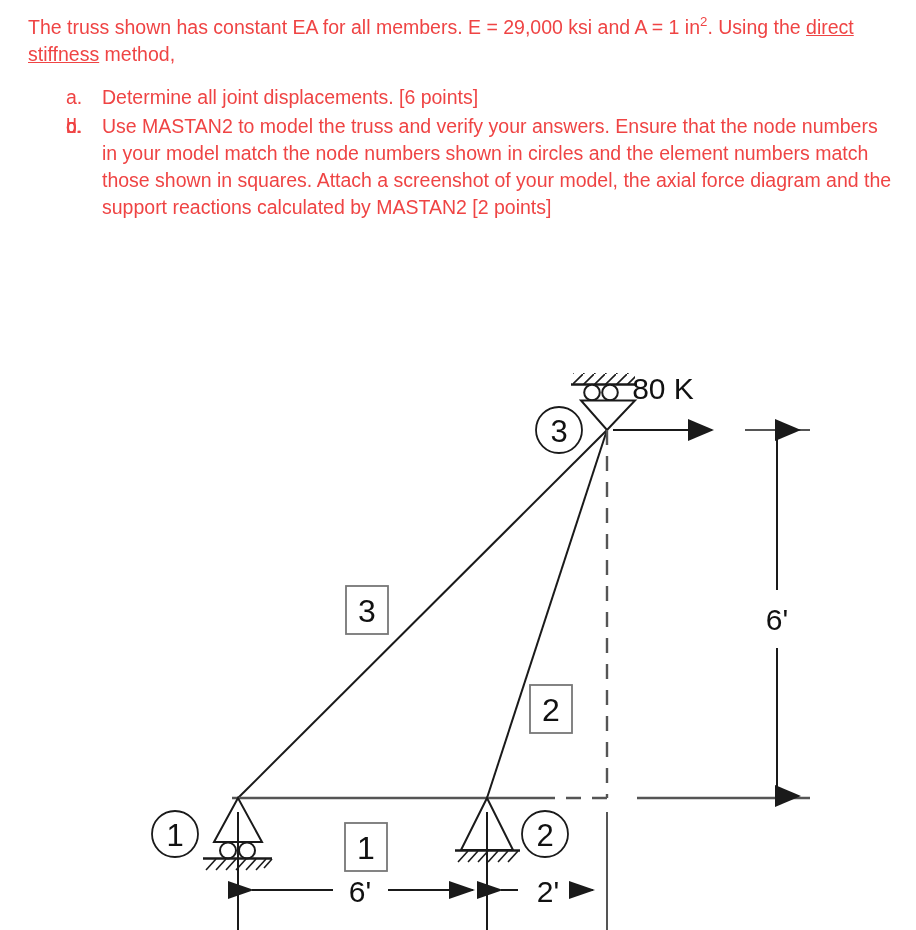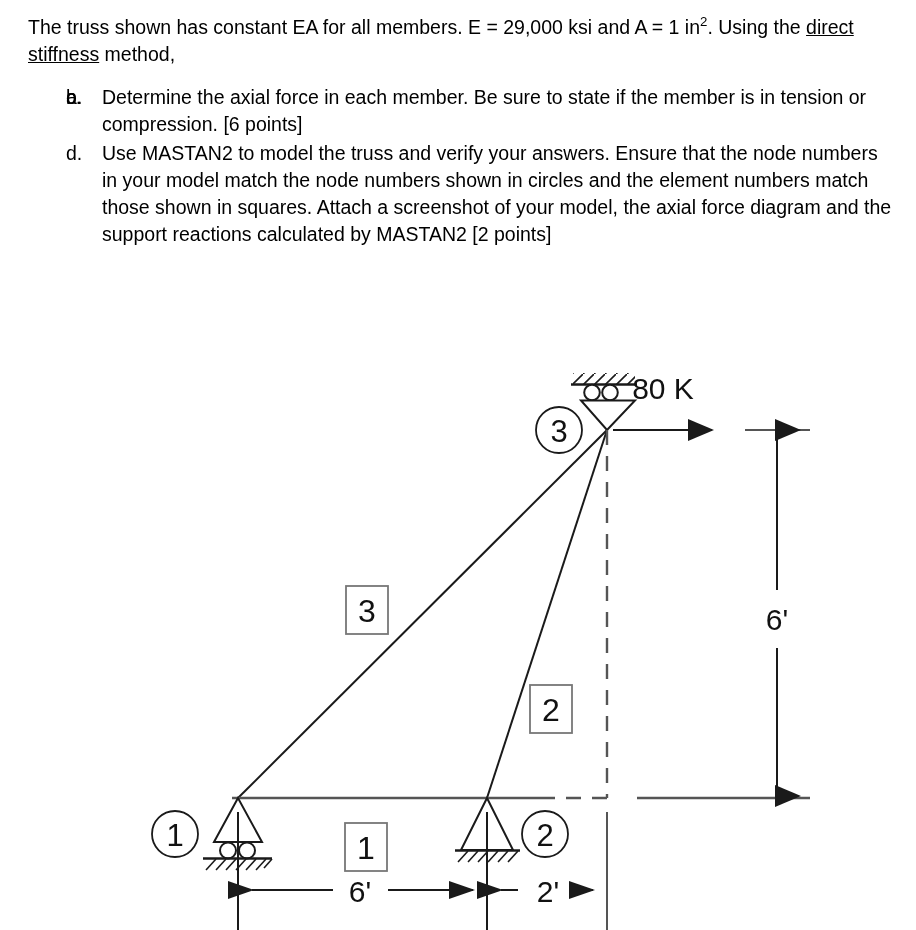--- a/index.html
+++ b/index.html
@@ -15,21 +15,21 @@
     position: relative;
     overflow: hidden;
   }
   .problem-text {
     position: absolute;
     left: 28px;
     top: 8px;
     width: 870px;
     font-size: 19.5px;
     line-height: 27px;
-    color: #000000;
+    color: #ef4444;
   }
   .intro { margin: 0; }
   .intro .underline { text-decoration: underline; }
   sup { font-size: 0.68em; vertical-align: super; }
   ol.parts {
     list-style: none;
     margin: 16px 0 0 0;
     padding: 0 0 0 38px;
   }
   ol.parts li {
@@ -56,23 +56,23 @@
   }
   .diagram svg { display: block; }
 </style>
 </head>
 <body>
 
 <div class="problem-text">
   <p class="intro"><span>The truss shown has constant EA for all members. E = 29,000 ksi and A = 1 in</span><sup>2</sup><span>. Using the </span><span class="underline">direct stiffness</span><span> method,</span></p>
 
   <ol class="parts">
-    <li><span class="marker">a.</span></li>
+    <li><span class="marker">a.</span><span>Determine all joint displacements. [6 points]</span></li>
     <li><span class="marker">b.</span></li>
-    <li><span class="marker">c.</span><span>Determine the axial force in each member. Be sure to state if the member is in tension or compression. [6 points]</span></li>
+    <li><span class="marker">c.</span></li>
     <li><span class="marker">d.</span><span>Use MASTAN2 to model the truss and verify your answers. Ensure that the node numbers in your model match the node numbers shown in circles and the element numbers match those shown in squares. Attach a screenshot of your model, the axial force diagram and the support reactions calculated by MASTAN2 [2 points]</span></li>
   </ol>
 </div>
 
 <div class="diagram">
 <svg width="916" height="578" viewBox="0 0 916 578" xmlns="http://www.w3.org/2000/svg">
   <defs>
     <pattern id="hatchTop" width="11" height="11" patternUnits="userSpaceOnUse" patternTransform="rotate(0)">
       <line x1="0" y1="11" x2="11" y2="0" stroke="#1a1a1a" stroke-width="1.6"></line>
     </pattern>

